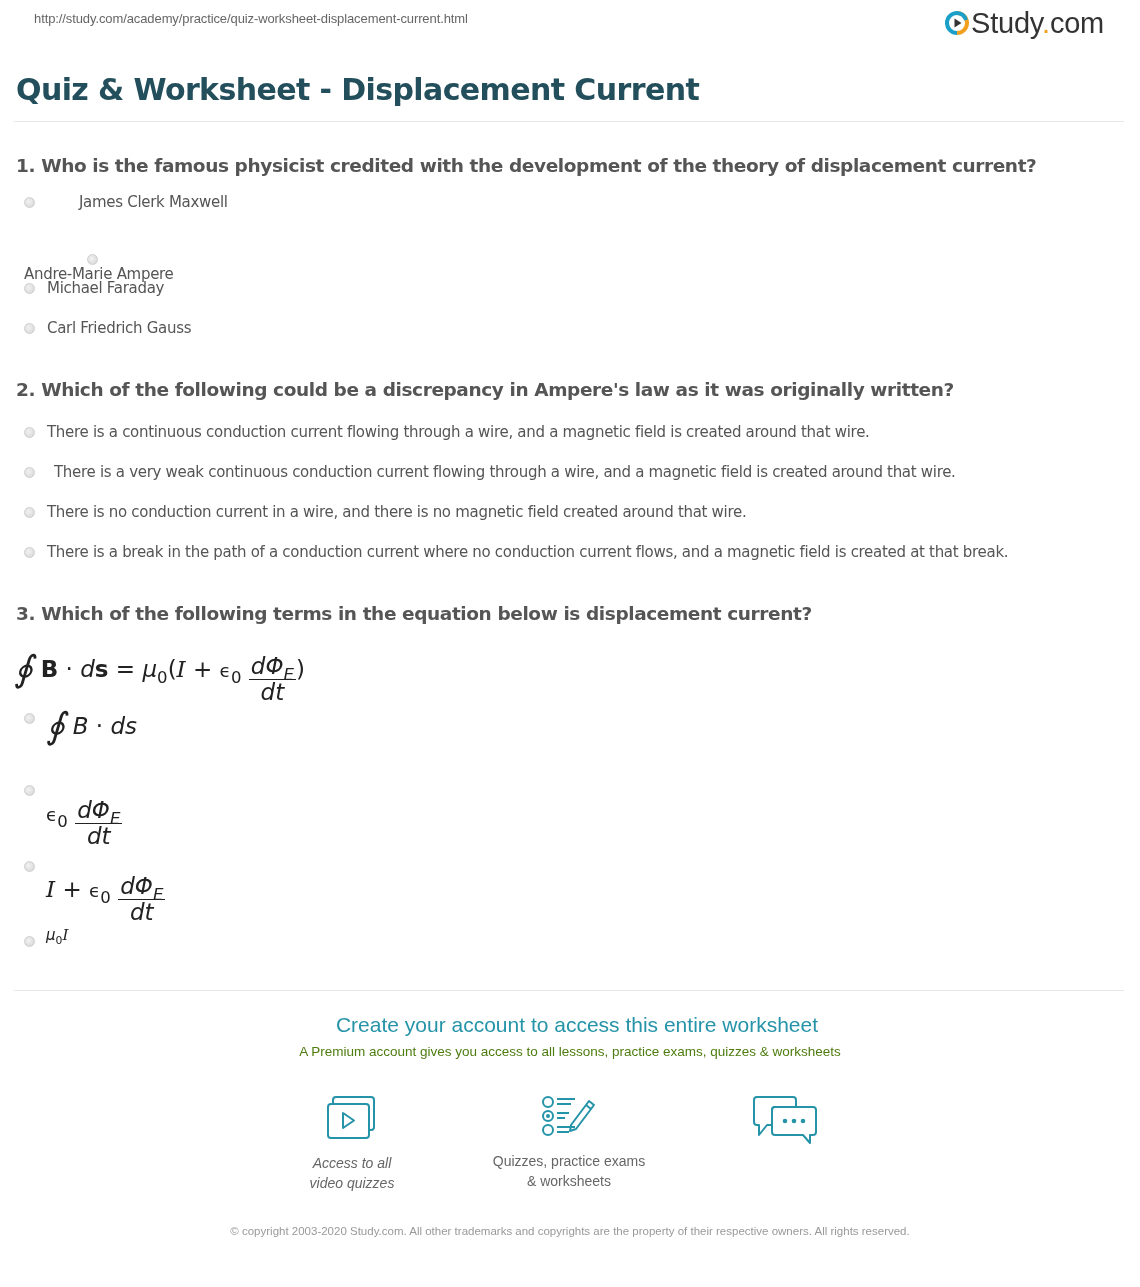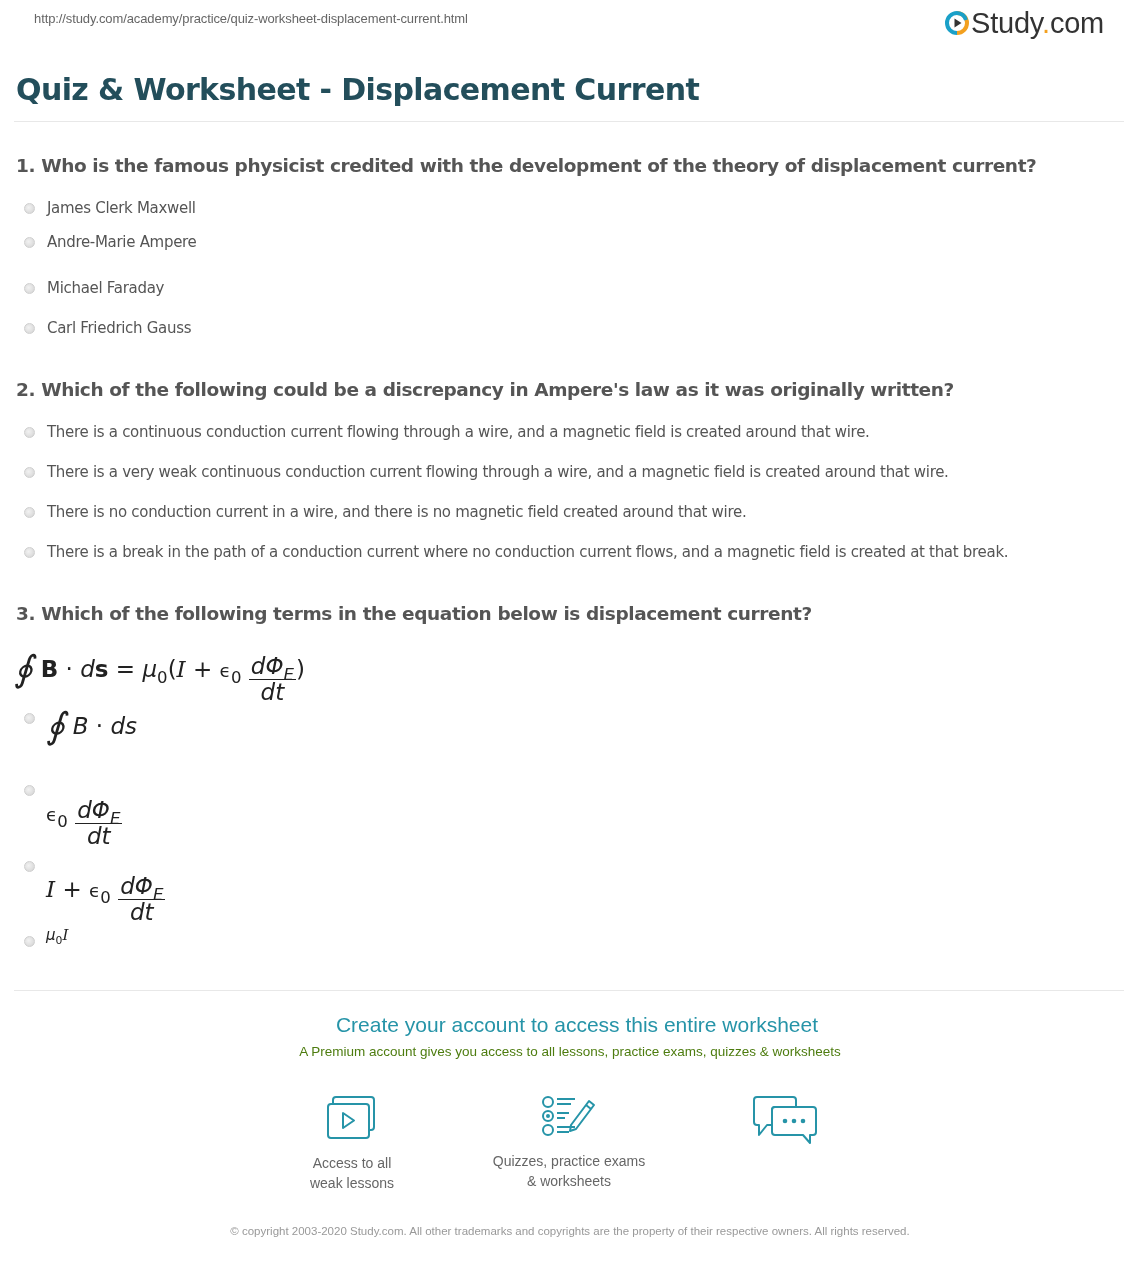--- a/index.html
+++ b/index.html
@@ -109,43 +109,43 @@
     <path d="M12 2 A10 10 0 0 1 21 9" fill="none" stroke="#1aa0c8" stroke-width="4"></path>
     <polygon points="9.5,7.5 9.5,16.5 16.5,12" fill="#333"></polygon>
   </svg>
   <span class="logo-text"><span>Study</span><span class="dot">.</span><span>com</span></span>
 </div>
 
 <h1 class="page-title">Quiz &amp; Worksheet - Displacement Current</h1>
 <div class="rule top"></div>
 
 <div class="question" style="top:155px;">1. Who is the famous physicist credited with the development of the theory of displacement current?</div>
-<div class="option" style="top:199px;">
+<div class="option" style="top:193px;gap:32px;">
   <span class="radio"></span>
   <span class="option-text">James Clerk Maxwell</span>
 </div>
-<div class="option" style="top:233px;">
+<div class="option" style="top:254px;flex-direction:column;">
   <span class="radio"></span>
   <span class="option-text">Andre-Marie Ampere</span>
 </div>
 <div class="option" style="top:279px;">
   <span class="radio"></span>
   <span class="option-text">Michael Faraday</span>
 </div>
 <div class="option" style="top:319px;">
   <span class="radio"></span>
   <span class="option-text">Carl Friedrich Gauss</span>
 </div>
 
 <div class="question" style="top:379px;">2. Which of the following could be a discrepancy in Ampere's law as it was originally written?</div>
 <div class="option" style="top:423px;">
   <span class="radio"></span>
   <span class="option-text">There is a continuous conduction current flowing through a wire, and a magnetic field is created around that wire.</span>
 </div>
-<div class="option" style="top:463px;">
+<div class="option" style="top:463px;gap:7px;">
   <span class="radio"></span>
   <span class="option-text">There is a very weak continuous conduction current flowing through a wire, and a magnetic field is created around that wire.</span>
 </div>
 <div class="option" style="top:503px;">
   <span class="radio"></span>
   <span class="option-text">There is no conduction current in a wire, and there is no magnetic field created around that wire.</span>
 </div>
 <div class="option" style="top:543px;">
   <span class="radio"></span>
   <span class="option-text">There is a break in the path of a conduction current where no conduction current flows, and a magnetic field is created at that break.</span>
@@ -198,27 +198,27 @@
   <div class="math" style="left:46px; top:926px; font-size:15px;">
     <i>μ</i><span class="sub">0</span><i style="font-family:'DejaVu Serif',serif;">I</i>
   </div>
 </div>
 
 <div class="rule bottom"></div>
 
 <div class="cta-title">Create your account to access this entire worksheet</div>
 <div class="cta-sub">A Premium account gives you access to all lessons, practice exams, quizzes &amp; worksheets</div>
 
-<div class="feature" style="left:252px;">
+<div class="feature" style="left:252px;font-style:italic;">
   <svg width="52" height="46" viewBox="0 0 52 46">
     <rect x="7" y="2" width="41" height="33" rx="3" fill="#fff" stroke="#2694a8" stroke-width="2"></rect>
     <rect x="2" y="9" width="41" height="34" rx="3" fill="#fff" stroke="#2694a8" stroke-width="2"></rect>
     <polygon points="17,18 17,33 28,25.5" fill="none" stroke="#2694a8" stroke-width="2" stroke-linejoin="round"></polygon>
   </svg>
-  <div class="feature-text"><span>Access to all</span><br><span>weak lessons</span></div>
+  <div class="feature-text"><span>Access to all</span><br><span>video quizzes</span></div>
 </div>
 
 <div class="feature" style="left:469px;">
   <svg width="56" height="44" viewBox="0 0 56 44">
     <circle cx="7" cy="7" r="5" fill="none" stroke="#2694a8" stroke-width="2"></circle>
     <circle cx="7" cy="21" r="5" fill="none" stroke="#2694a8" stroke-width="2"></circle>
     <circle cx="7" cy="21" r="2" fill="#2694a8"></circle>
     <circle cx="7" cy="35" r="5" fill="none" stroke="#2694a8" stroke-width="2"></circle>
     <line x1="16" y1="4" x2="34" y2="4" stroke="#2694a8" stroke-width="2"></line>
     <line x1="16" y1="9" x2="30" y2="9" stroke="#2694a8" stroke-width="2"></line>

